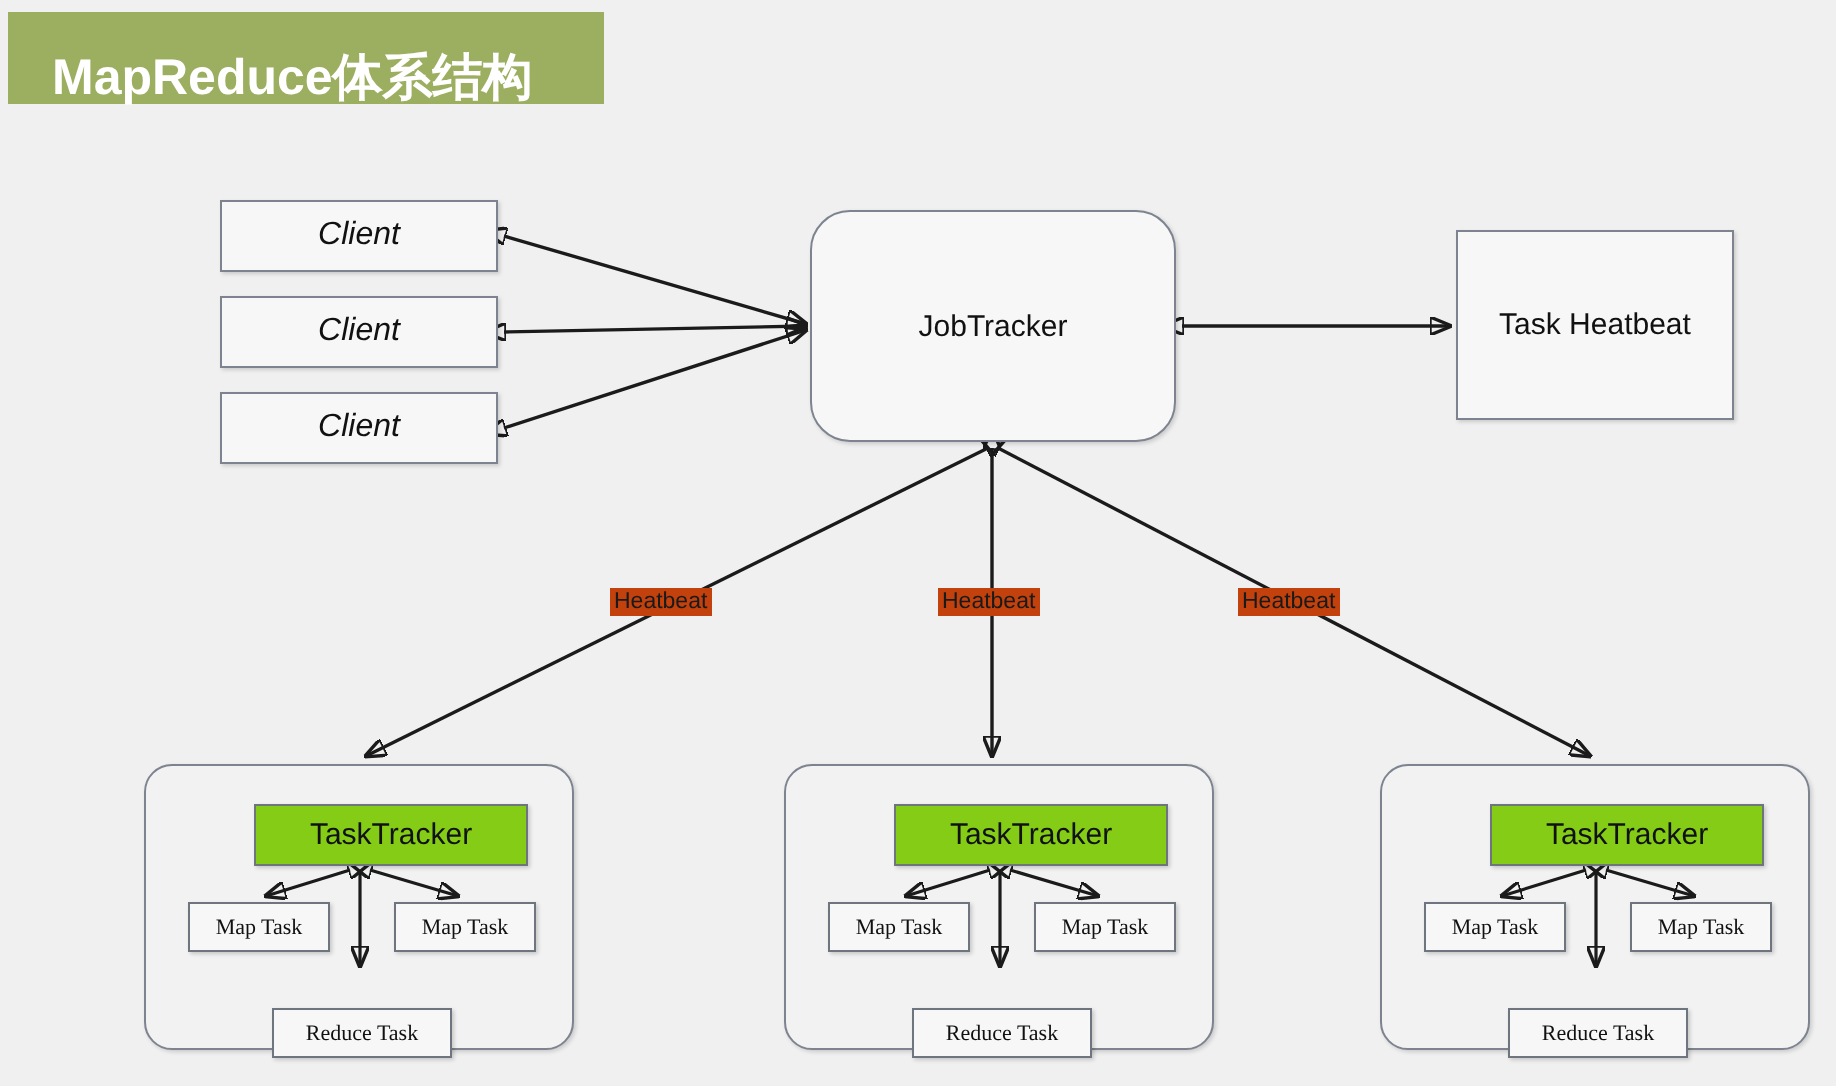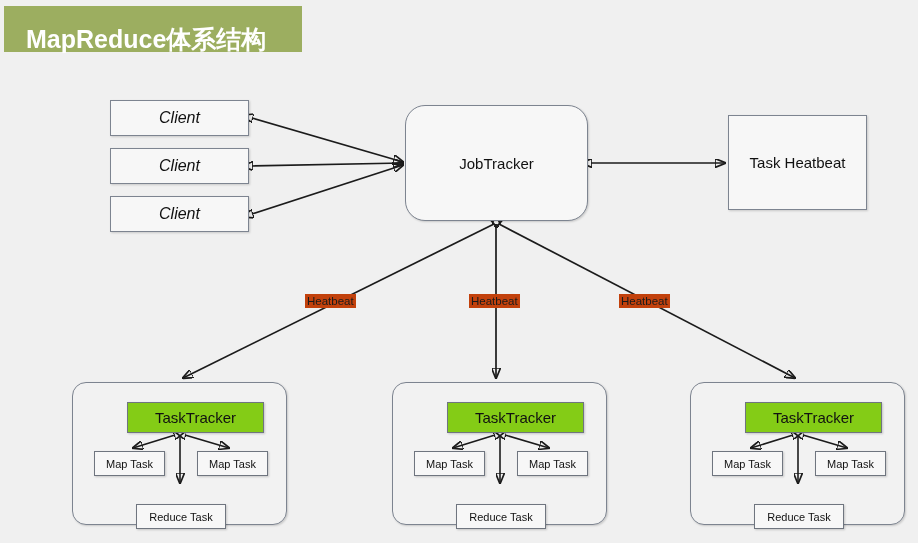--- a/index.html
+++ b/index.html
@@ -122,21 +122,21 @@
   }
 
   .cluster .task-box {
     position: absolute;
     box-sizing: border-box;
     background: #f7f7f7;
     border: 1px solid #6f757f;
     display: flex;
     align-items: center;
     justify-content: center;
-    font-family: Liberation Sans, sans-serif;
+    font-family: Liberation Serif, serif;
     font-size: 11px;
     color: #111;
     box-shadow: 1px 1px 2px rgba(0,0,0,0.18);
   }
   .cluster .map-left  { left: 21px;  top: 68px; width: 71px; height: 25px; }
   .cluster .map-right { left: 124px; top: 68px; width: 71px; height: 25px; }
   .cluster .reduce    { left: 63px;  top: 121px; width: 90px; height: 25px; }
 
   
   .edge-label {

